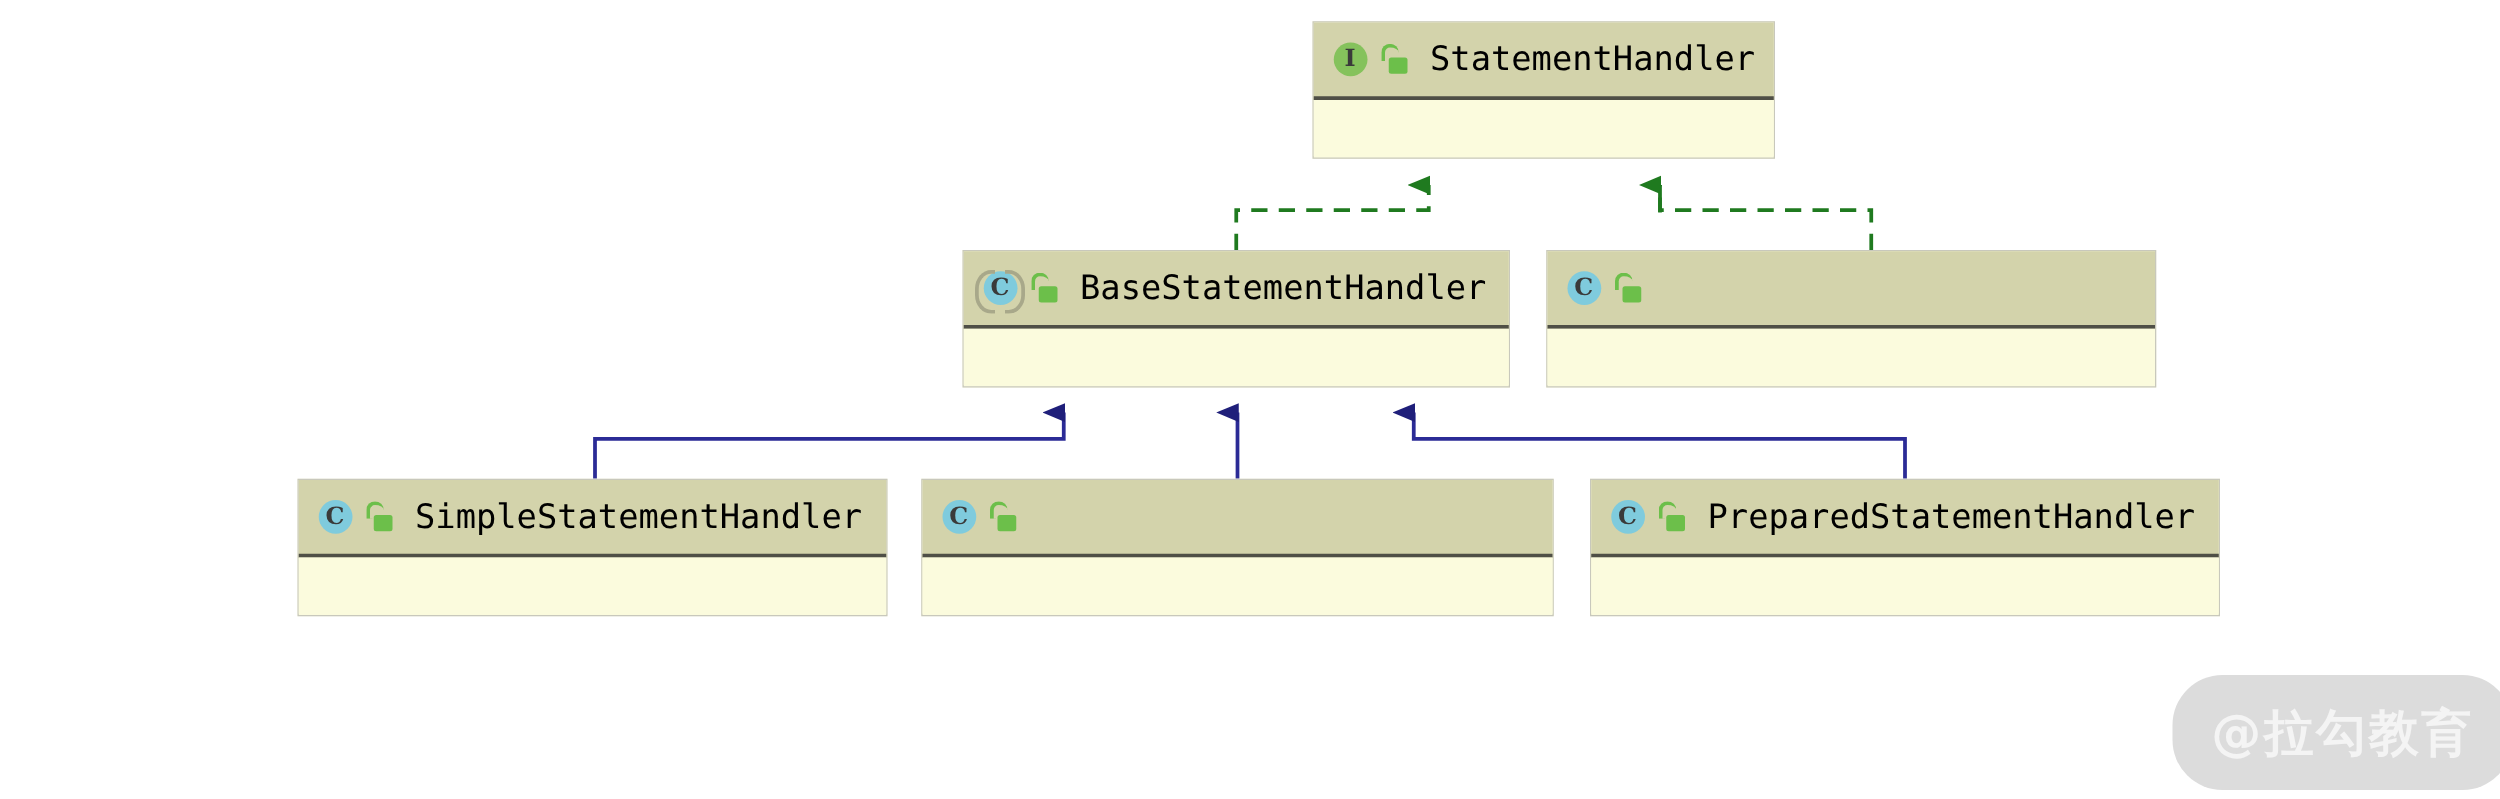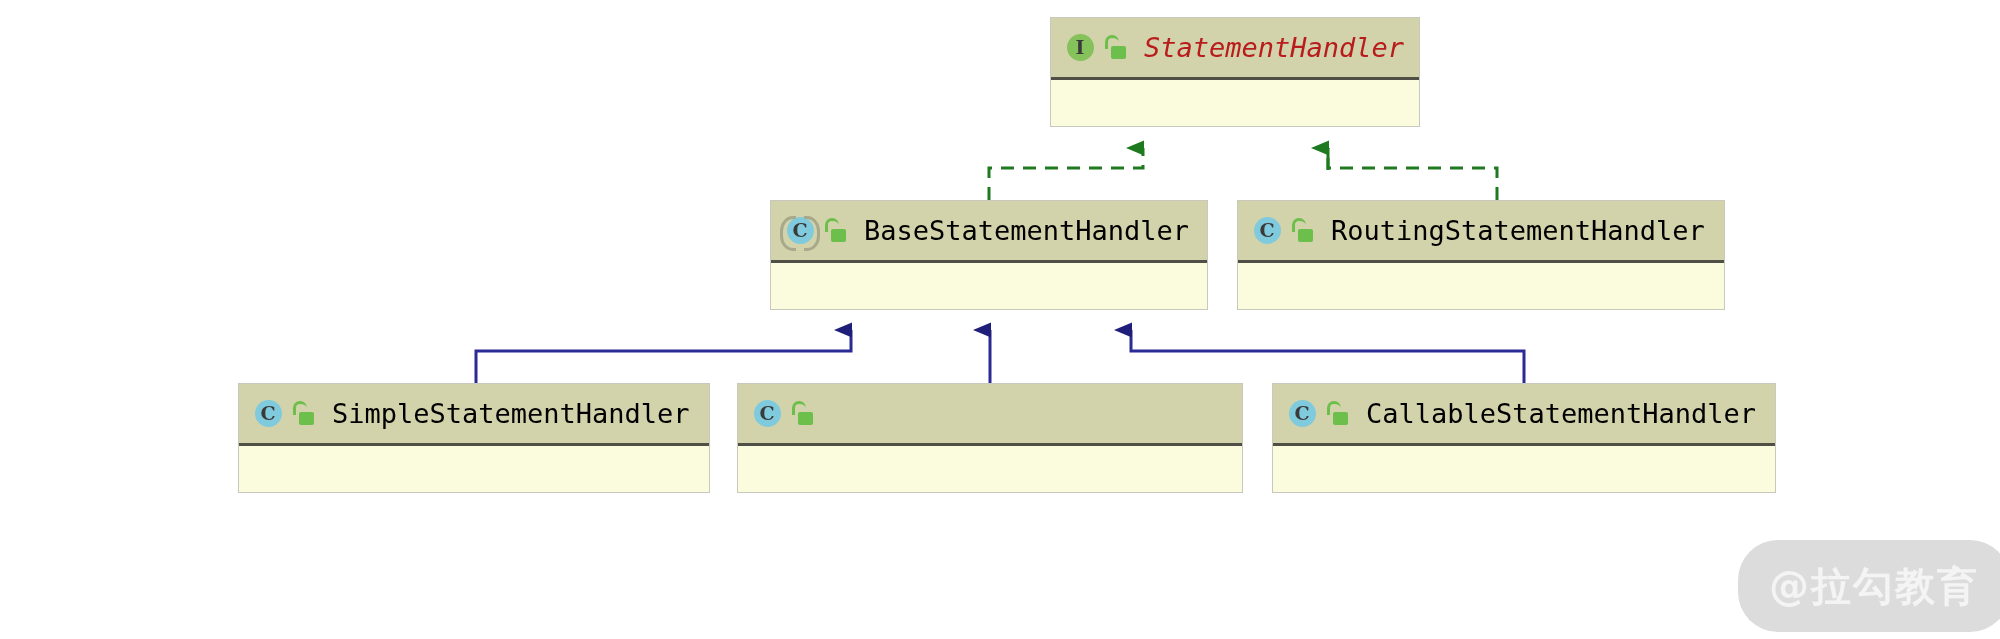--- a/index.html
+++ b/index.html
@@ -47,22 +47,21 @@
   }
 
   .uml-title {
     font-family: "DejaVu Sans Mono", "Liberation Mono", monospace;
     font-size: 27px;
     letter-spacing: 0px;
     color: #000000;
     margin-left: 18px;
   }
   .uml-title.iface {
-    color: #b91c1c;
-    font-style: italic;
+    color: #000000;
   }
 
   
   .badge {
     position: relative;
     width: 30px;
     height: 30px;
     flex: 0 0 30px;
     display: flex;
     align-items: center;
@@ -219,21 +218,20 @@
   <div class="uml-box" style="left:1237px; top:200px; width:488px; height:110px;">
     <div class="uml-header">
       <span class="badge cls">
         <span class="disc"></span>
         <span class="letter">C</span>
       </span>
       <span class="lock-icon">
         <span class="shackle"></span>
           <span class="body"></span>
       </span>
-      <span class="uml-title">RoutingStatementHandler</span>
     </div>
     <div class="uml-body" style="height:45px;"></div>
   </div>
 
   <div class="uml-box" style="left:238px; top:383px; width:472px; height:110px;">
     <div class="uml-header">
       <span class="badge cls">
         <span class="disc"></span>
         <span class="letter">C</span>
       </span>
@@ -263,21 +261,21 @@
   <div class="uml-box" style="left:1272px; top:383px; width:504px; height:110px;">
     <div class="uml-header">
       <span class="badge cls">
         <span class="disc"></span>
         <span class="letter">C</span>
       </span>
       <span class="lock-icon">
         <span class="shackle"></span>
           <span class="body"></span>
       </span>
-      <span class="uml-title">CallableStatementHandler</span>
+      <span class="uml-title">PreparedStatementHandler</span>
     </div>
     <div class="uml-body" style="height:45px;"></div>
   </div>
 
   <div id="watermark" style="left:1738px; top:540px; width:272px; height:92px;">
     <span class="wm-text">@拉勾教育</span>
   </div>
 
 </div>
 

